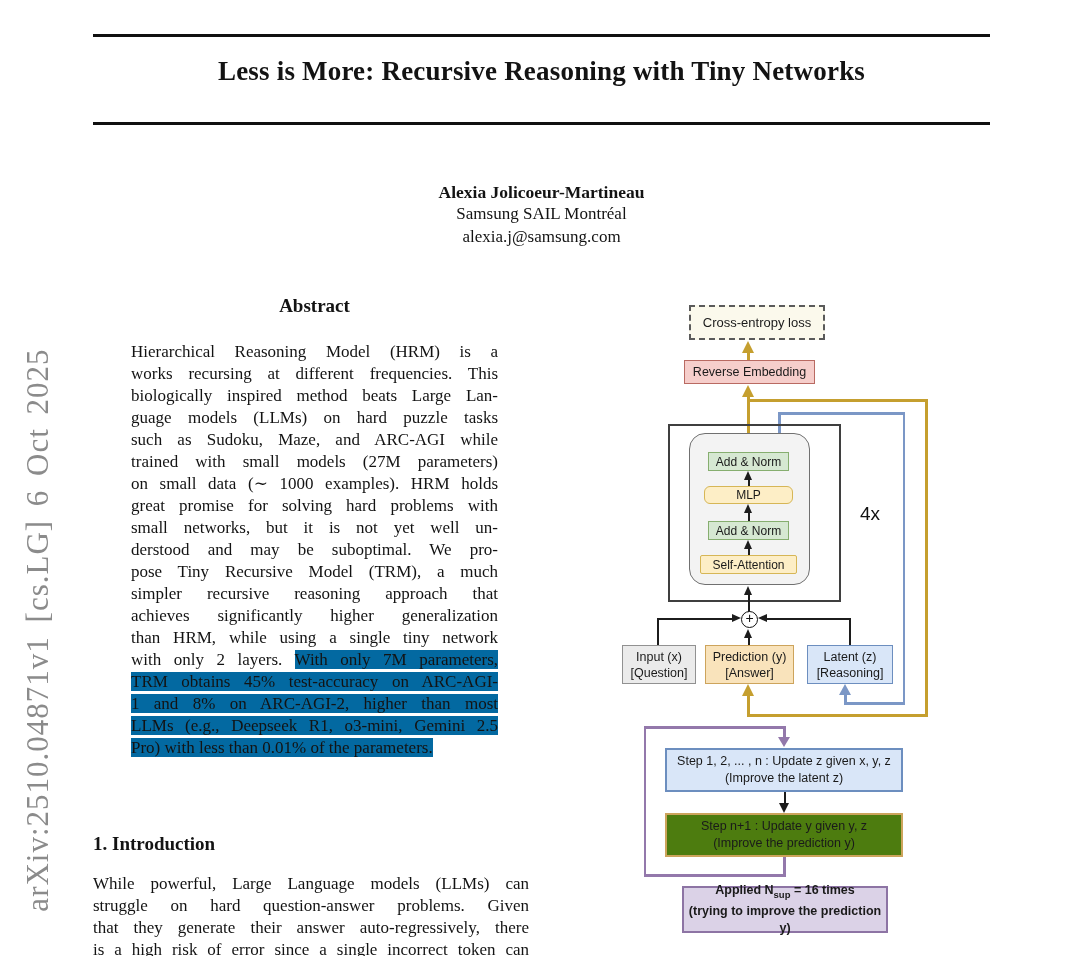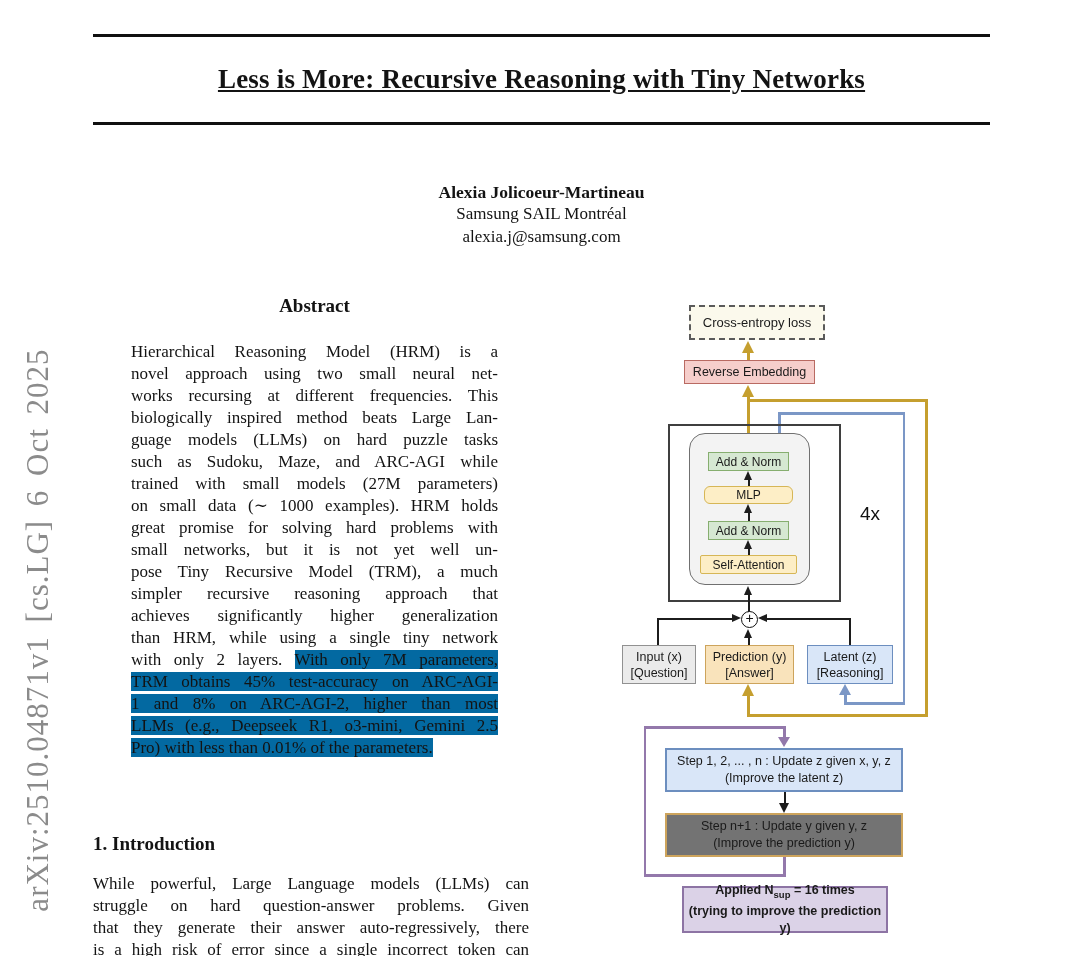--- a/index.html
+++ b/index.html
@@ -48,45 +48,45 @@
 
   .plus-circle { position:absolute; left:741px; top:611px; width:17px; height:17px;
                  border:1.6px solid #111; border-radius:50%; background:#fff;
                  font-family:"Liberation Sans",sans-serif; font-size:14px; line-height:13px;
                  text-align:center; color:#111; }
 </style>
 </head>
 <body>
 
 <div class="rule" style="top:34px;"></div>
-<div class="title" style="top:64px;text-decoration:underline;">Less is More: Recursive Reasoning with Tiny Networks</div>
+<div class="title" style="top:56px;">Less is More: Recursive Reasoning with Tiny Networks</div>
 <div class="rule" style="top:122px;"></div>
 
 <div class="author-block" style="top:181px;">
   <div class="author-name">Alexia Jolicoeur-Martineau</div>
   <div class="author-line">Samsung SAIL Montréal</div>
   <div class="author-line">alexia.j@samsung.com</div>
 </div>
 
 <div class="watermark-wrap">
   <div class="watermark">arXiv:2510.04871v1 [cs.LG] 6 Oct 2025</div>
 </div>
 
 <div class="sec-head" style="left:131px; top:295px; width:367px; text-align:center;">Abstract</div>
 <div class="col" style="left:131px; top:341px; width:367px;">
     <div class="tline"><span>Hierarchical Reasoning Model (HRM) is a</span> </div>
-    <div class="tline"><span>novel approach using two small neural net-</span> </div>
     <div class="tline"><span>works recursing at different frequencies. This</span> </div>
     <div class="tline"><span>biologically inspired method beats Large Lan-</span> </div>
     <div class="tline"><span>guage models (LLMs) on hard puzzle tasks</span> </div>
     <div class="tline"><span>such as Sudoku, Maze, and ARC-AGI while</span> </div>
     <div class="tline"><span>trained with small models (27M parameters)</span> </div>
     <div class="tline"><span>on small data (∼ 1000 examples). HRM holds</span> </div>
     <div class="tline"><span>great promise for solving hard problems with</span> </div>
     <div class="tline"><span>small networks, but it is not yet well un-</span> </div>
+    <div class="tline"><span>derstood and may be suboptimal. We pro-</span> </div>
     <div class="tline"><span>pose Tiny Recursive Model (TRM), a much</span> </div>
     <div class="tline"><span>simpler recursive reasoning approach that</span> </div>
     <div class="tline"><span>achieves significantly higher generalization</span> </div>
     <div class="tline"><span>than HRM, while using a single tiny network</span> </div>
     <div class="tline"><span>with only 2 layers. </span> <span class="hl">With only 7M parameters,</span> </div>
     <div class="tline"><span class="hl">TRM obtains 45% test-accuracy on ARC-AGI-</span> </div>
     <div class="tline"><span class="hl">1 and 8% on ARC-AGI-2, higher than most</span> </div>
     <div class="tline"><span class="hl">LLMs (e.g., Deepseek R1, o3-mini, Gemini 2.5</span> </div>
     <div class="tline nj"><span class="hl">Pro) with less than 0.01% of the parameters.</span> </div>
   </div>
@@ -199,21 +199,21 @@
   <div class="vline purpleln" style="left:783px; top:727px; width:2.5px; height:11px;"></div>
   <div class="tri down-purple" style="left:778px; top:737px;"></div>
 
   <div class="dbox" style="left:665px; top:748px; width:238px; height:44px; background:#d9e6f8;
        border:2px solid #6c8ebf; font-size:12.5px; line-height:17px;">
     <span>Step 1, 2, ... , n : Update z given x, y, z</span>
     <span>(Improve the latent z)</span>
   </div>
   <div class="vline blackln" style="left:783.5px; top:792px; width:2px; height:12px;"></div>
   <div class="tri down-black" style="left:779px; top:803px;"></div>
-  <div class="dbox" style="left:665px; top:813px; width:238px; height:44px; background:#737373;
+  <div class="dbox" style="left:665px; top:813px; width:238px; height:44px; background:#4d7c0f;
        border:2px solid #cda45c; font-size:12.5px; line-height:17px;">
     <span>Step n+1 : Update y given y, z</span>
     <span>(Improve the prediction y)</span>
   </div>
 
   <div class="dbox" style="left:682px; top:886px; width:206px; height:47px; background:#dbd2e7;
        border:2px solid #8d74a4; font-size:12.5px; line-height:17px;font-weight:bold;">
     <span><span>Applied N</span><sub style="font-size:9.5px;">sup</sub><span> = 16 times</span></span>
     <span>(trying to improve the prediction y)</span>
   </div>

